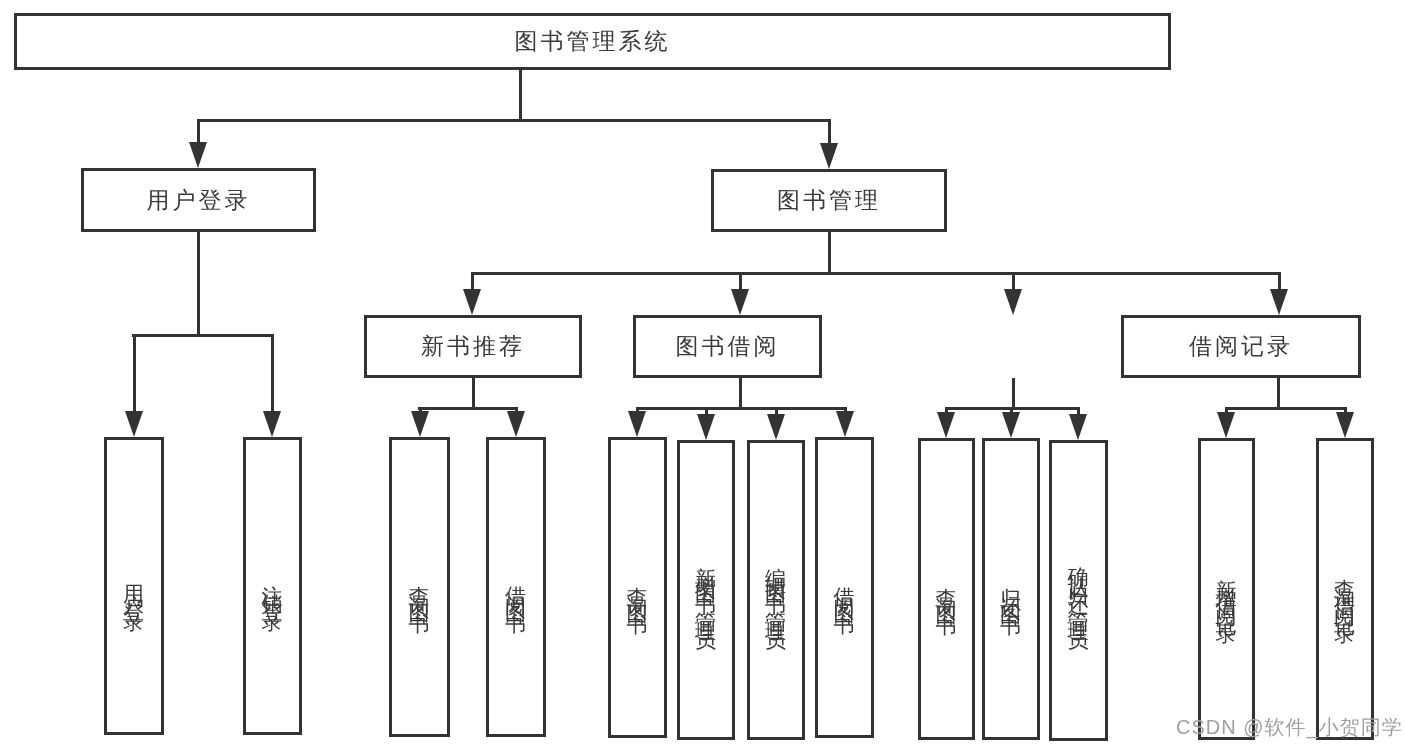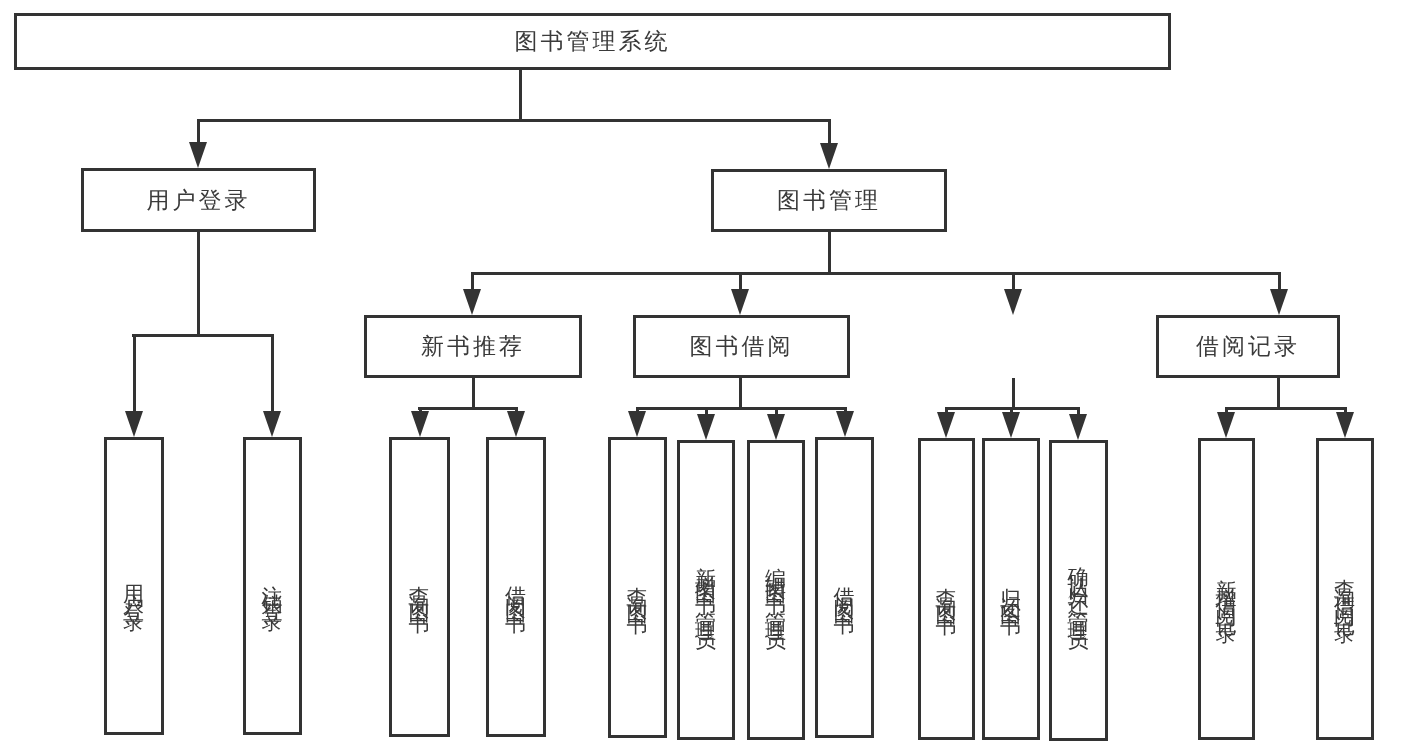--- a/index.html
+++ b/index.html
@@ -57,22 +57,22 @@
 <body>
 
 <div id="canvas">
 
   <div class="hbox" style="left:14px;top:13px;width:1157px;height:57px">图书管理系统</div>
 
   <div class="hbox" style="left:81px;top:168px;width:235px;height:64px">用户登录</div>
   <div class="hbox" style="left:364px;top:315px;width:218px;height:63px">新书推荐</div>
 
   <div class="hbox" style="left:711px;top:169px;width:236px;height:63px">图书管理</div>
-  <div class="hbox" style="left:633px;top:315px;width:217px;height:63px">图书借阅</div>
-  <div class="hbox" style="left:1156px;top:315px;width:184px;height:63px">借阅记录</div>
+  <div class="hbox" style="left:633px;top:315px;width:189px;height:63px">图书借阅</div>
+  <div class="hbox" style="left:1121px;top:315px;width:240px;height:63px">借阅记录</div>
 
   <div class="vbox" style="left:104px;top:437px;width:60px;height:298px">
     <span class="vtext">用户登录</span>
   </div>
   <div class="vbox" style="left:243px;top:437px;width:59px;height:298px">
     <span class="vtext">注销登录</span>
   </div>
 
   <div class="vbox" style="left:389px;top:437px;width:61px;height:300px">
     <span class="vtext">查询图书</span>
@@ -104,20 +104,21 @@
     <span class="vtext">确认归还（管理员）</span>
   </div>
 
   <div class="vbox" style="left:1198px;top:438px;width:57px;height:302px">
     <span class="vtext">新增借阅记录</span>
   </div>
   <div class="vbox" style="left:1316px;top:438px;width:58px;height:302px">
     <span class="vtext">查询借阅记录</span>
   </div>
 
+  <div class="watermark">CSDN @软件_小贺同学</div>
 <div class="vline" style="left: 519px; top: 70px; height: 52px;"></div>
     <div class="vline" style="left: 197px; top: 119px; height: 32px;"></div>
     <div class="vline" style="left: 828px; top: 119px; height: 33px;"></div>
     <div class="vline" style="left: 197px; top: 232px; height: 105px;"></div>
     <div class="vline" style="left: 133px; top: 334px; height: 79px;"></div>
     <div class="vline" style="left: 271px; top: 334px; height: 79px;"></div>
     <div class="vline" style="left: 828px; top: 232px; height: 43px;"></div>
     <div class="vline" style="left: 471px; top: 272px; height: 19px;"></div>
     <div class="vline" style="left: 739px; top: 272px; height: 19px;"></div>
     <div class="vline" style="left: 1012px; top: 272px; height: 19px;"></div>

